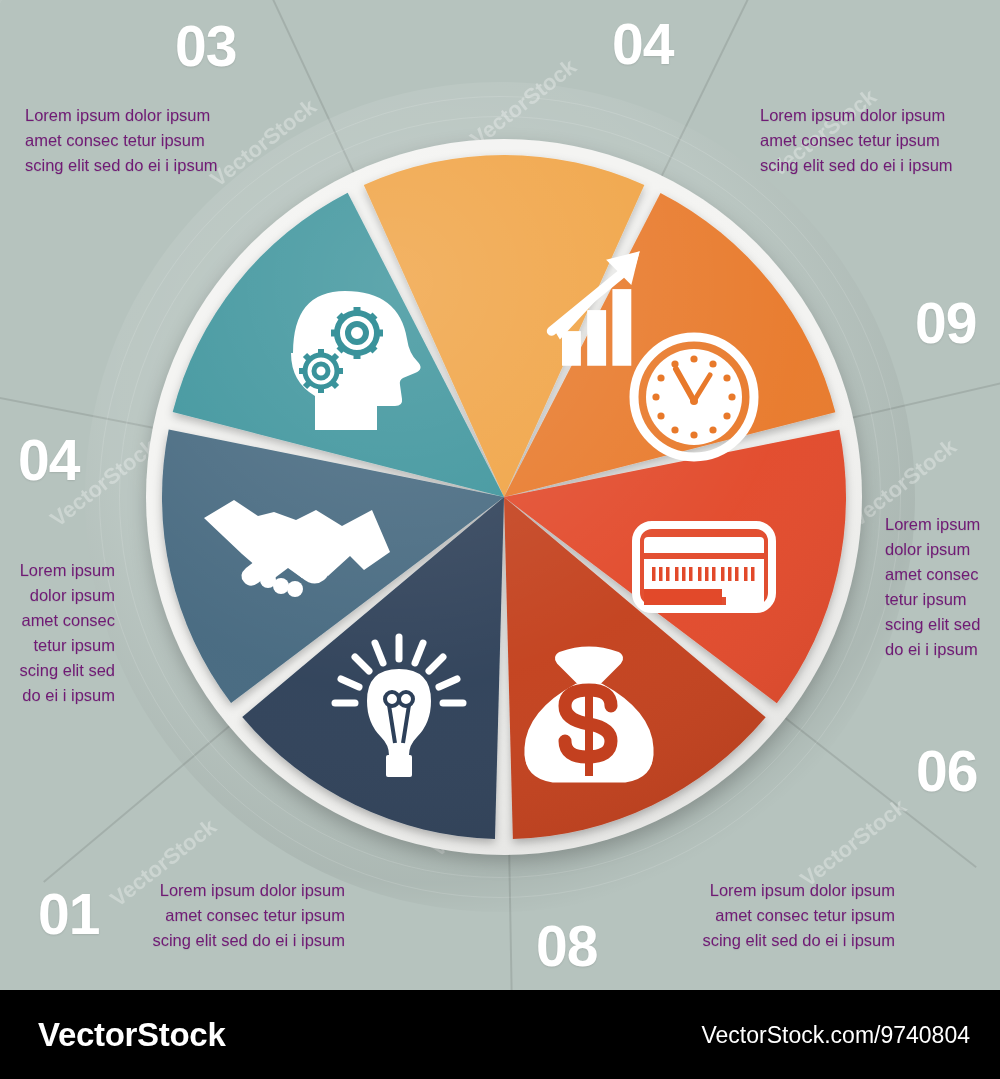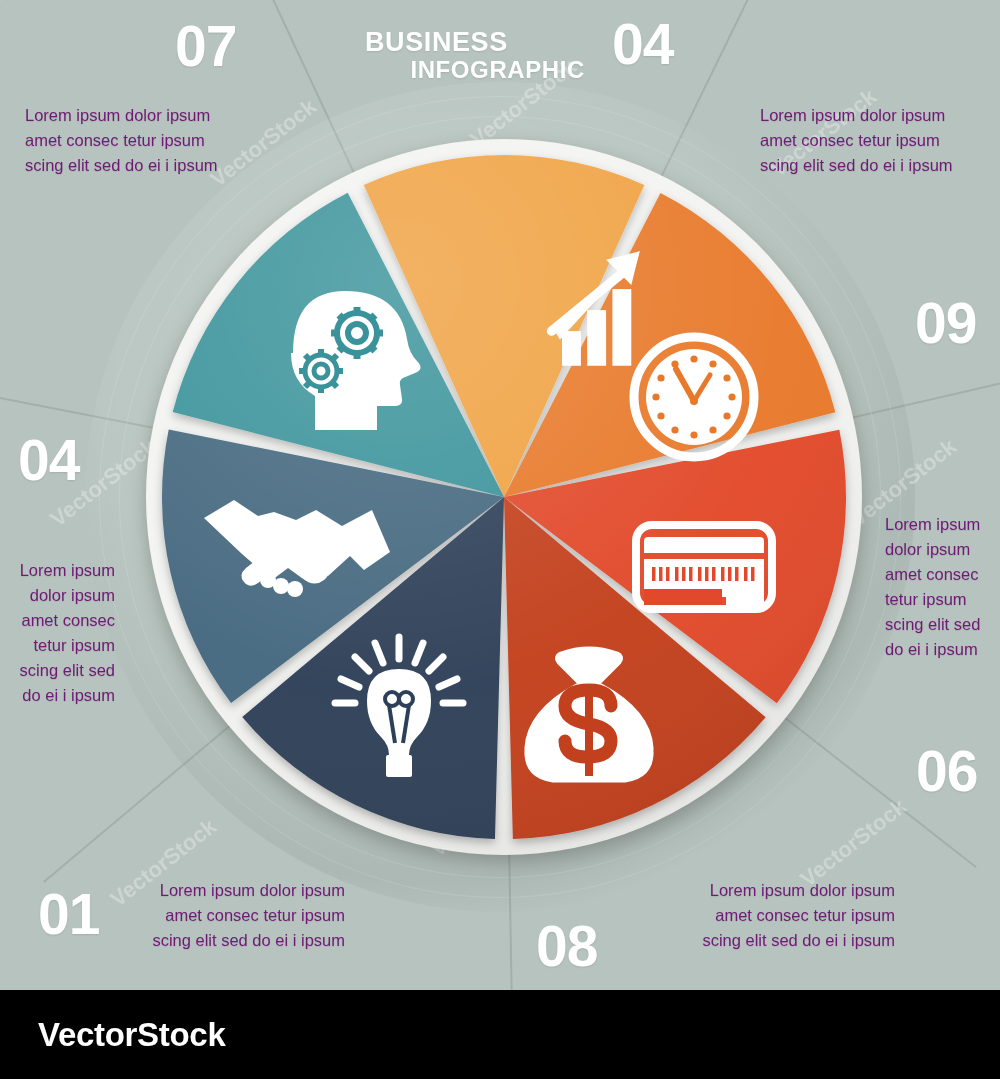--- a/index.html
+++ b/index.html
@@ -76,26 +76,22 @@
   <div class="wm" style="left:40px;top:470px;transform:rotate(-38deg);">VectorStock</div>
   <div class="wm" style="left:250px;top:620px;transform:rotate(-38deg);">VectorStock</div>
   <div class="wm" style="left:600px;top:600px;transform:rotate(-38deg);">VectorStock</div>
   <div class="wm" style="left:840px;top:470px;transform:rotate(-38deg);">VectorStock</div>
   <div class="wm" style="left:420px;top:800px;transform:rotate(-38deg);">VectorStock</div>
   <div class="wm" style="left:100px;top:850px;transform:rotate(-38deg);">VectorStock</div>
   <div class="wm" style="left:790px;top:830px;transform:rotate(-38deg);">VectorStock</div>
   <div class="wm" style="left:620px;top:300px;transform:rotate(-38deg);">VectorStock</div>
   <div class="wm" style="left:250px;top:300px;transform:rotate(-38deg);">VectorStock</div>
 
-  <div class="title" style="left:365px;top:28px;width:220px;">
-    <span class="l1">BUSINESS</span>
-    <span class="l2">INFOGRAPHIC</span>
-  </div>
-
-  <div class="num" style="left:175px;top:18px;">07</div>
+
+  <div class="num" style="left:175px;top:18px;">03</div>
   <div class="num" style="left:612px;top:16px;">04</div>
   <div class="num" style="left:915px;top:295px;">09</div>
   <div class="num" style="left:18px;top:432px;">04</div>
   <div class="num" style="left:916px;top:743px;text-align:right;">06</div>
   <div class="num" style="left:38px;top:886px;">01</div>
   <div class="num" style="left:536px;top:918px;">08</div>
 
   <div class="desc l" style="left:25px;top:103px;width:300px;">Lorem ipsum  dolor   ipsum
 amet consec tetur   ipsum
 scing elit sed do ei  i ipsum</div>
@@ -288,15 +284,16 @@
                 <line x1="-32" y1="34" x2="-36" y2="38"></line>
             </g>
           </g>
         </g>
       </g>
     </svg>
   </div>
 
   <div class="footer">
     <div class="brand">VectorStock</div>
+    <div class="url">VectorStock.com/9740804</div>
   </div>
 
 </div>
 
 </body></html>

